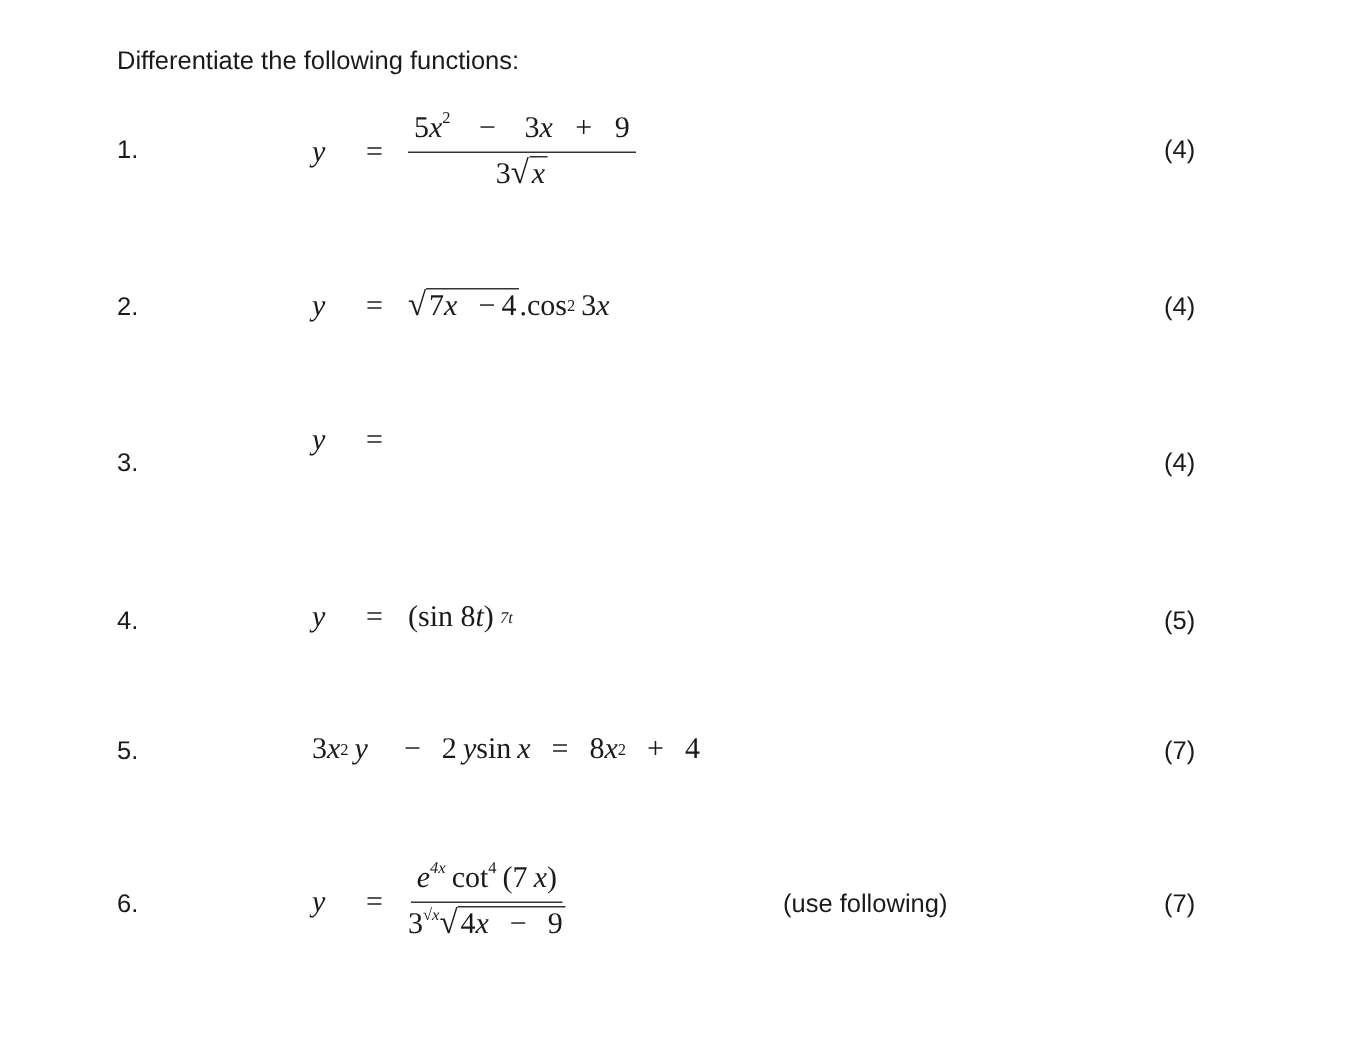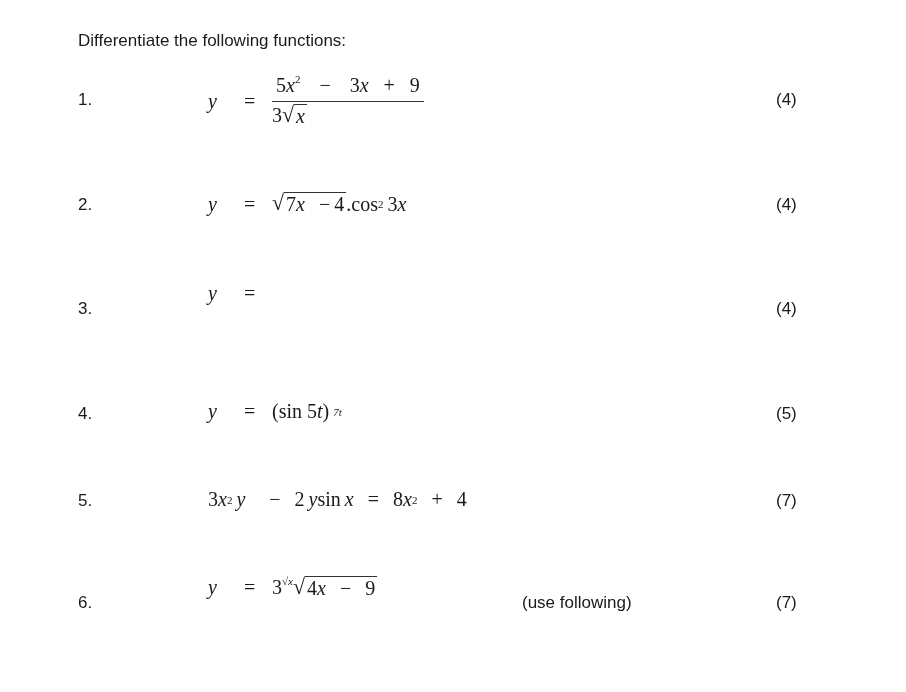--- a/index.html
+++ b/index.html
@@ -7,21 +7,21 @@
   .sans { font-family: "Liberation Sans", "DejaVu Sans", sans-serif; }
   .math { font-family: "Liberation Serif", "DejaVu Serif", serif; font-size: 20px; white-space: nowrap; }
   .it { font-style: italic; }
   .heading { position: absolute; left: 78px; top: 31px; font-size: 17px; text-align: right; }
   .num { position: absolute; left: 78px; font-size: 17px; }
   .mark { position: absolute; left: 776px; font-size: 17px; }
   .note { position: absolute; left: 522px; font-size: 17px; }
   .expr { position: absolute; left: 208px; display: flex; align-items: center; }
   .lhs { width: 36px; display: inline-block; }
   .eq { width: 28px; display: inline-block; text-align: left; }
-  .frac { display: inline-flex; flex-direction: column; align-items: flex-start; }
+  .frac { display: inline-flex; flex-direction: column; align-items: center; }
   .frac .top { padding: 0 4px 4px 4px; border-bottom: 1px solid #333; }
   .frac .bot { padding-top: 2px; }
   sup { font-size: 11px; vertical-align: 9px; line-height: 0; }
   .sp { display: inline-block; width: 14px; }
   .sp2 { display: inline-block; width: 10px; }
   .sqrt { display: inline-flex; align-items: flex-start; }
   .sqrt .rad { font-size: 22px; line-height: 1; }
   .sqrt .under { border-top: 1px solid #333; padding: 0 2px; }
 </style>
 </head>
@@ -69,40 +69,43 @@
 <div class="expr math" style="top:282px">
   <span class="lhs it">y</span>
   <span class="eq">=</span>
 </div>
 <div class="mark sans" style="top:299px">(4)</div>
 
 <div class="num sans" style="top:404px">4.</div>
 <div class="expr math" style="top:400px">
   <span class="lhs it">y</span>
   <span class="eq">=</span>
-  <span>(sin 5</span><span class="it">t</span><span>)</span> <sup class="it">7t</sup>
+  <span>(sin 8</span><span class="it">t</span><span>)</span> <sup class="it">7t</sup>
 </div>
 <div class="mark sans" style="top:404px">(5)</div>
 
 <div class="num sans" style="top:491px">5.</div>
 <div class="expr math" style="top:488px">
   <span>3</span><span class="it">x</span><sup>2</sup> <span class="it">y</span>
   <span class="sp"></span><span class="sp2"></span><span>−</span><span class="sp"></span>
   <span>2</span> <span class="it">y</span><span>sin</span> <span class="it">x</span>
   <span class="sp"></span><span>=</span><span class="sp"></span>
   <span>8</span><span class="it">x</span><sup>2</sup>
   <span class="sp"></span><span>+</span><span class="sp"></span><span>4</span>
 </div>
 <div class="mark sans" style="top:491px">(7)</div>
 
 <div class="num sans" style="top:593px">6.</div>
 <div class="expr math" style="top:574px">
   <span class="lhs it">y</span>
   <span class="eq">=</span>
   <span class="frac">
+    <span class="top">
+      <span class="it">e</span><sup class="it">4x</sup> <span>cot</span><sup>4</sup> <span>(7</span> <span class="it">x</span><span>)</span>
+    </span>
     <span class="bot">
       <span>3</span><sup class="it">√x</sup><span class="sqrt">
           <span class="rad">√</span>
           <span class="under">
         <span>4</span><span class="it">x</span><span class="sp"></span><span>−</span><span class="sp"></span><span>9</span>
       </span>
         </span>
     </span>
   </span>
 </div>

